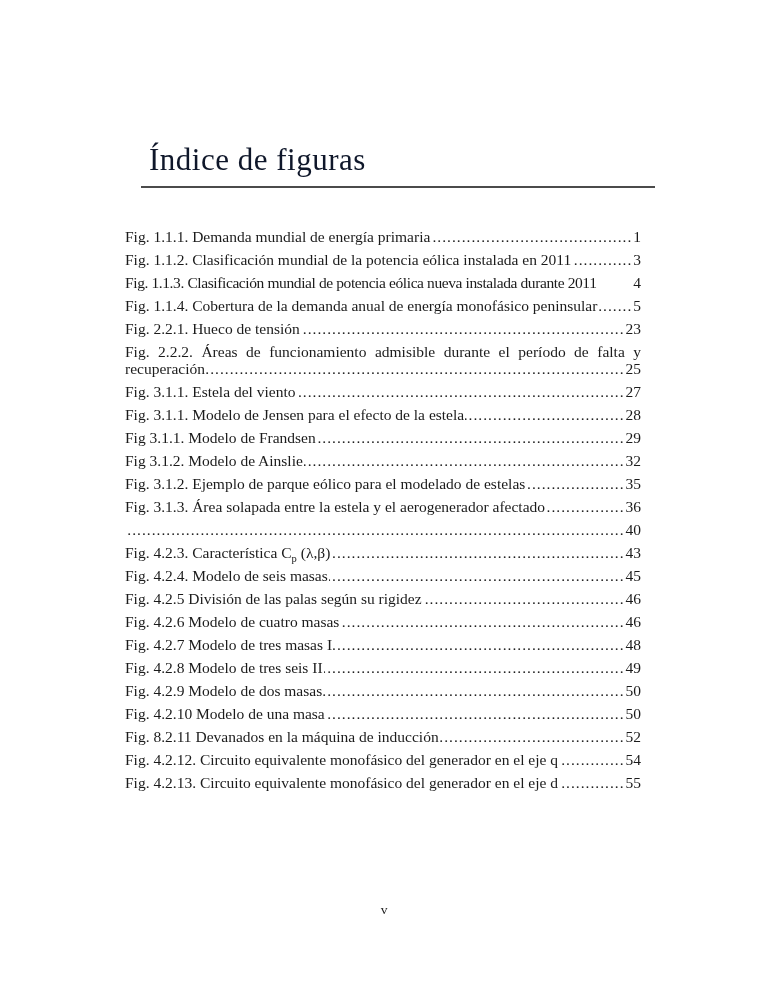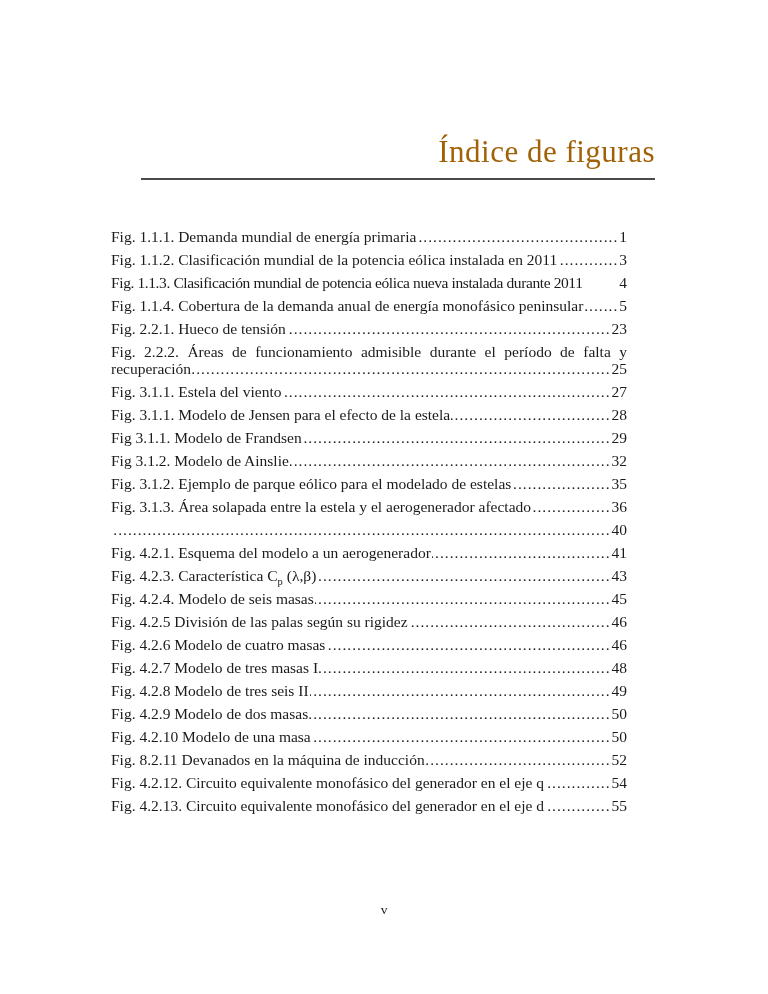--- a/index.html
+++ b/index.html
@@ -16,37 +16,37 @@
     font-family: "Liberation Serif", "DejaVu Serif", serif;
     overflow: hidden;
   }
   .header {
     position: absolute;
     left: 141px;
     top: 0;
     width: 514px;
   }
   .page-title {
-    margin: 0;
+    margin: 8px;
     padding-top: 134px;
     font-size: 31px;
     font-weight: normal;
     line-height: 36px;
-    text-align: right;
+    text-align: left;
     letter-spacing: 0.5px;
-    color: #a16207;
+    color: #0f172a;
   }
   .title-rule {
     margin-top: 8px;
     height: 0;
     border-bottom: 2px solid #4b4b4b;
   }
   .figure-list {
     position: absolute;
-    left: 111px;
+    left: 125px;
     top: 228px;
     width: 516px;
     font-size: 15.5px;
     line-height: 17px;
   }
   .toc-entry {
     margin-bottom: 6px;
   }
   .pre-line {
     text-align: justify;
@@ -195,27 +195,20 @@
         </div>
       </div>
       <div class="toc-entry">
         <div class="toc-row">
           <span class="toc-dots"></span>
           <span class="toc-page">40</span>
         </div>
       </div>
       <div class="toc-entry">
         <div class="toc-row">
-          <span class="toc-label">Fig. 4.2.1. Esquema del modelo a un aerogenerador</span>
-          <span class="toc-dots"></span>
-          <span class="toc-page">41</span>
-        </div>
-      </div>
-      <div class="toc-entry">
-        <div class="toc-row">
           <span class="toc-label"><span>Fig. 4.2.3. Característica C</span><sub>p</sub><span> (λ,β)</span></span>
           <span class="toc-dots"></span>
           <span class="toc-page">43</span>
         </div>
       </div>
       <div class="toc-entry">
         <div class="toc-row">
           <span class="toc-label">Fig. 4.2.4. Modelo de seis masas</span>
           <span class="toc-dots"></span>
           <span class="toc-page">45</span>

